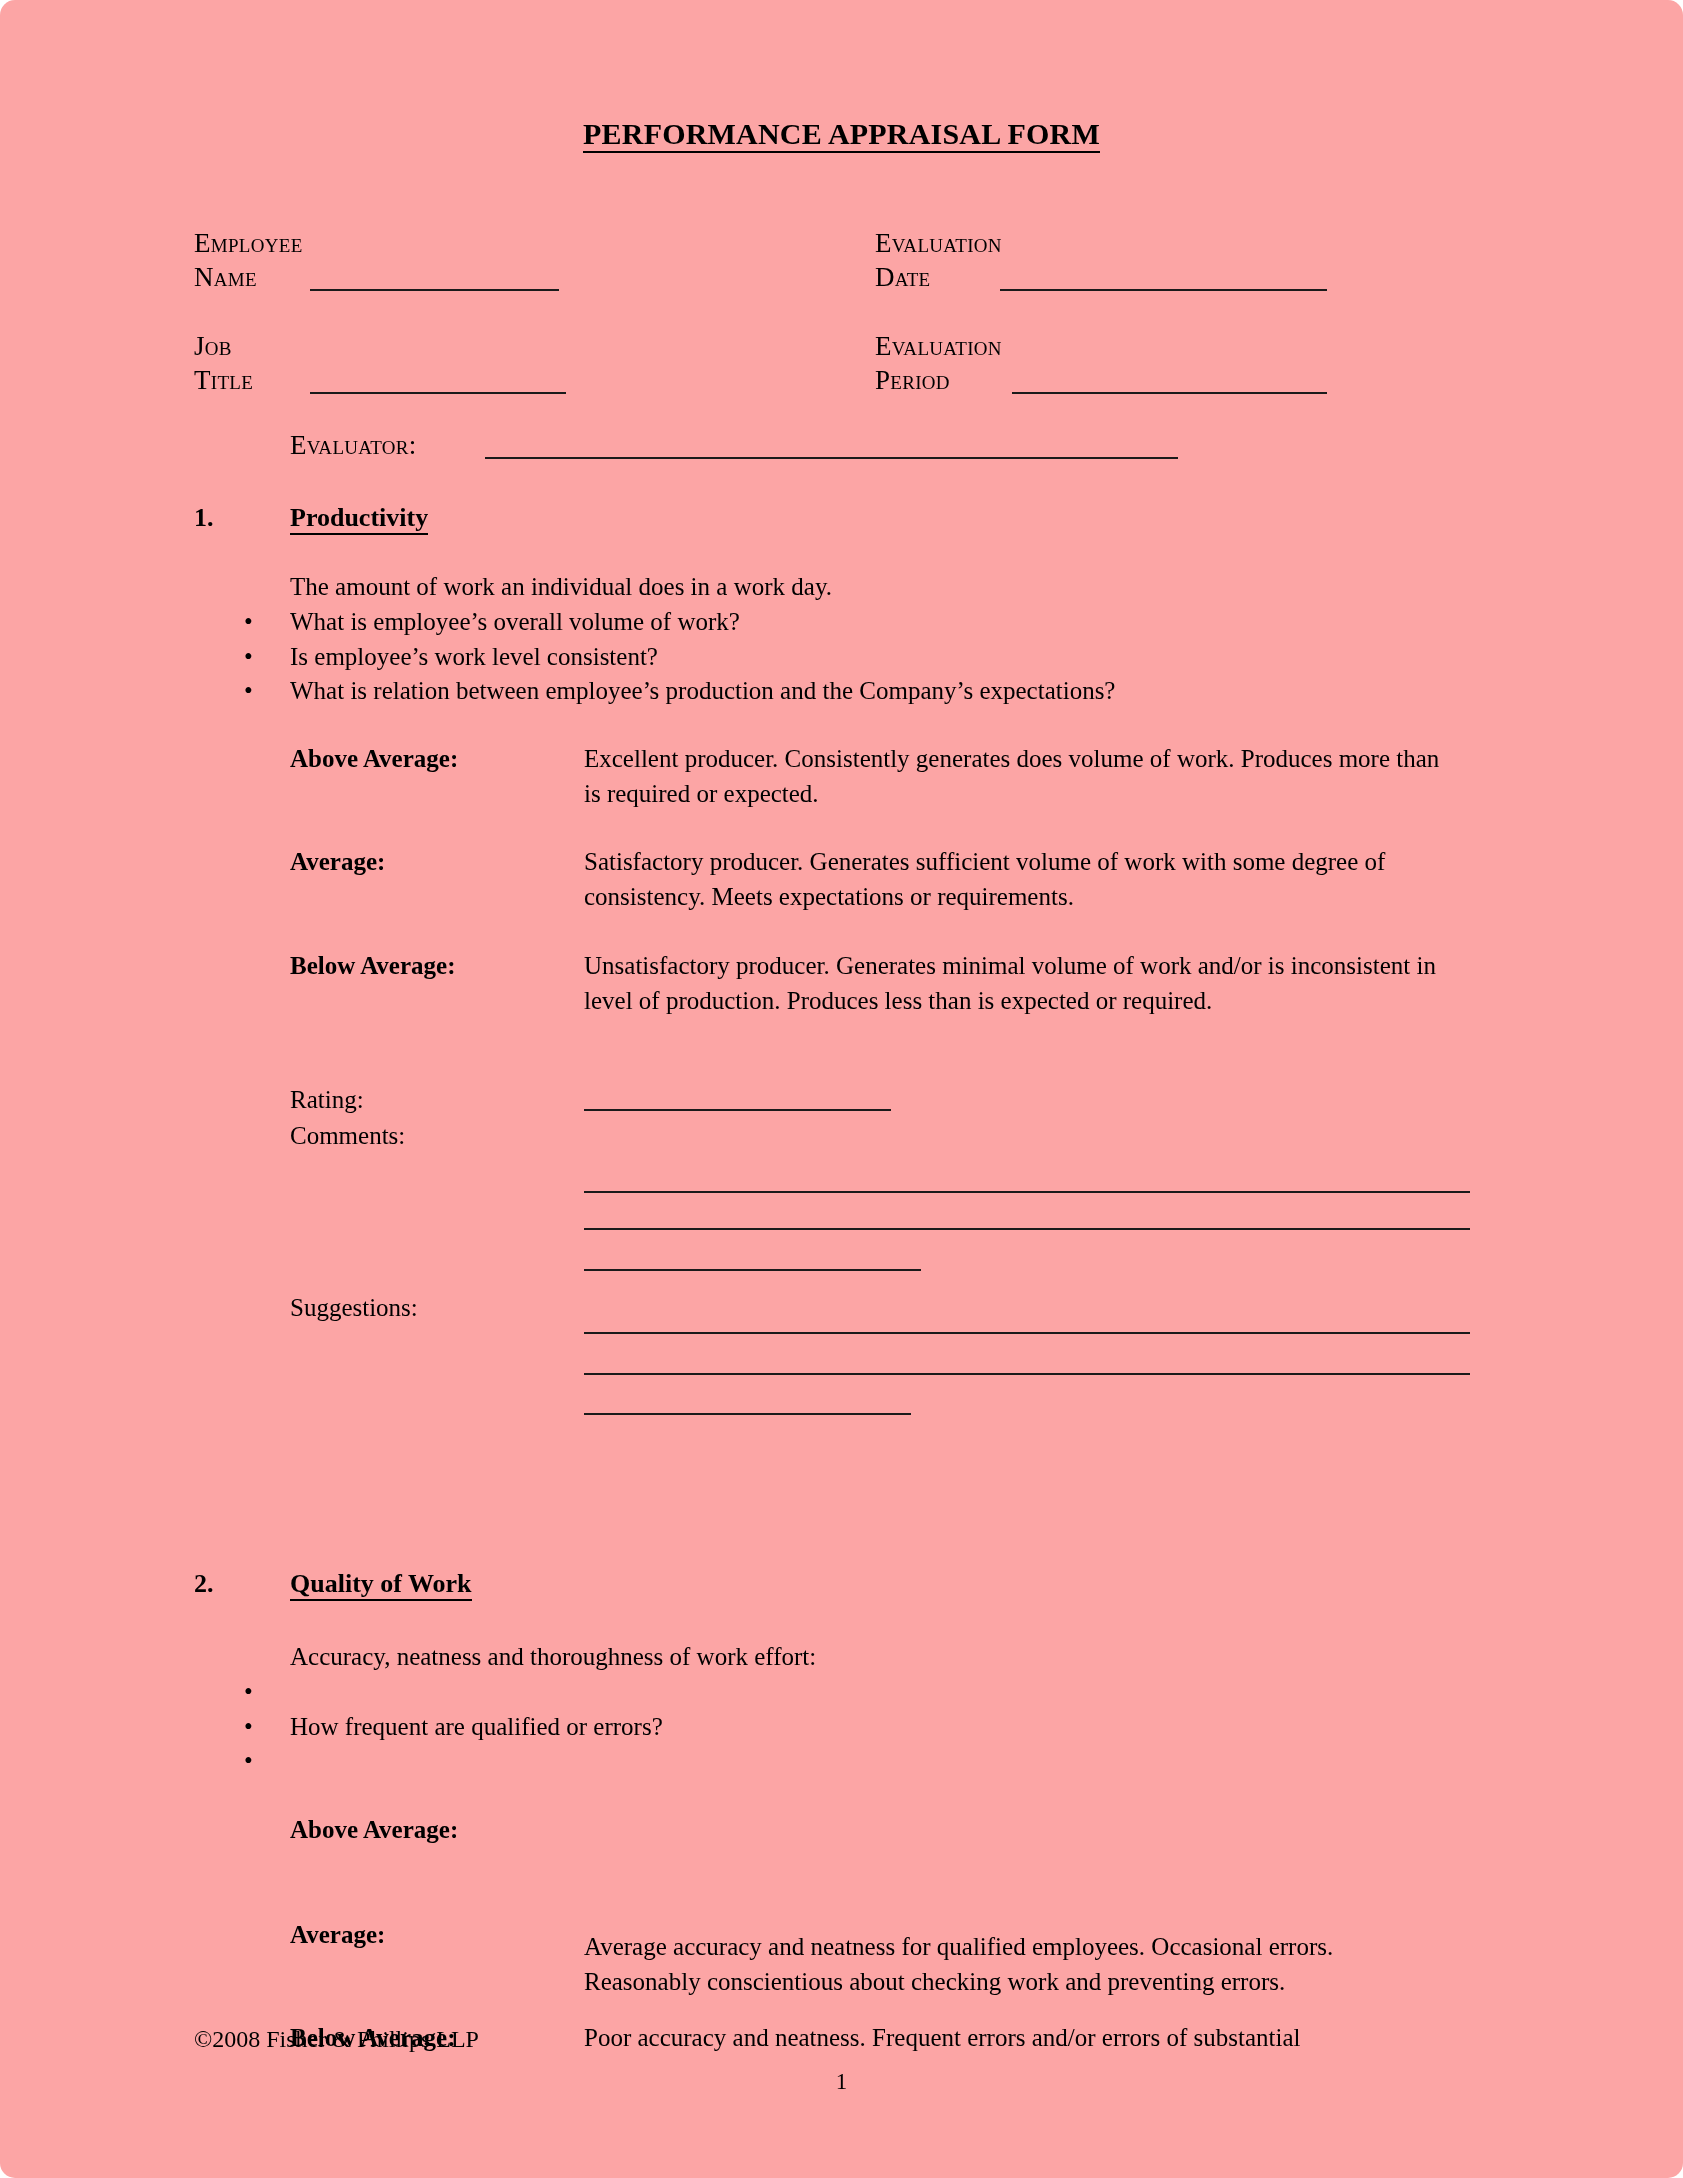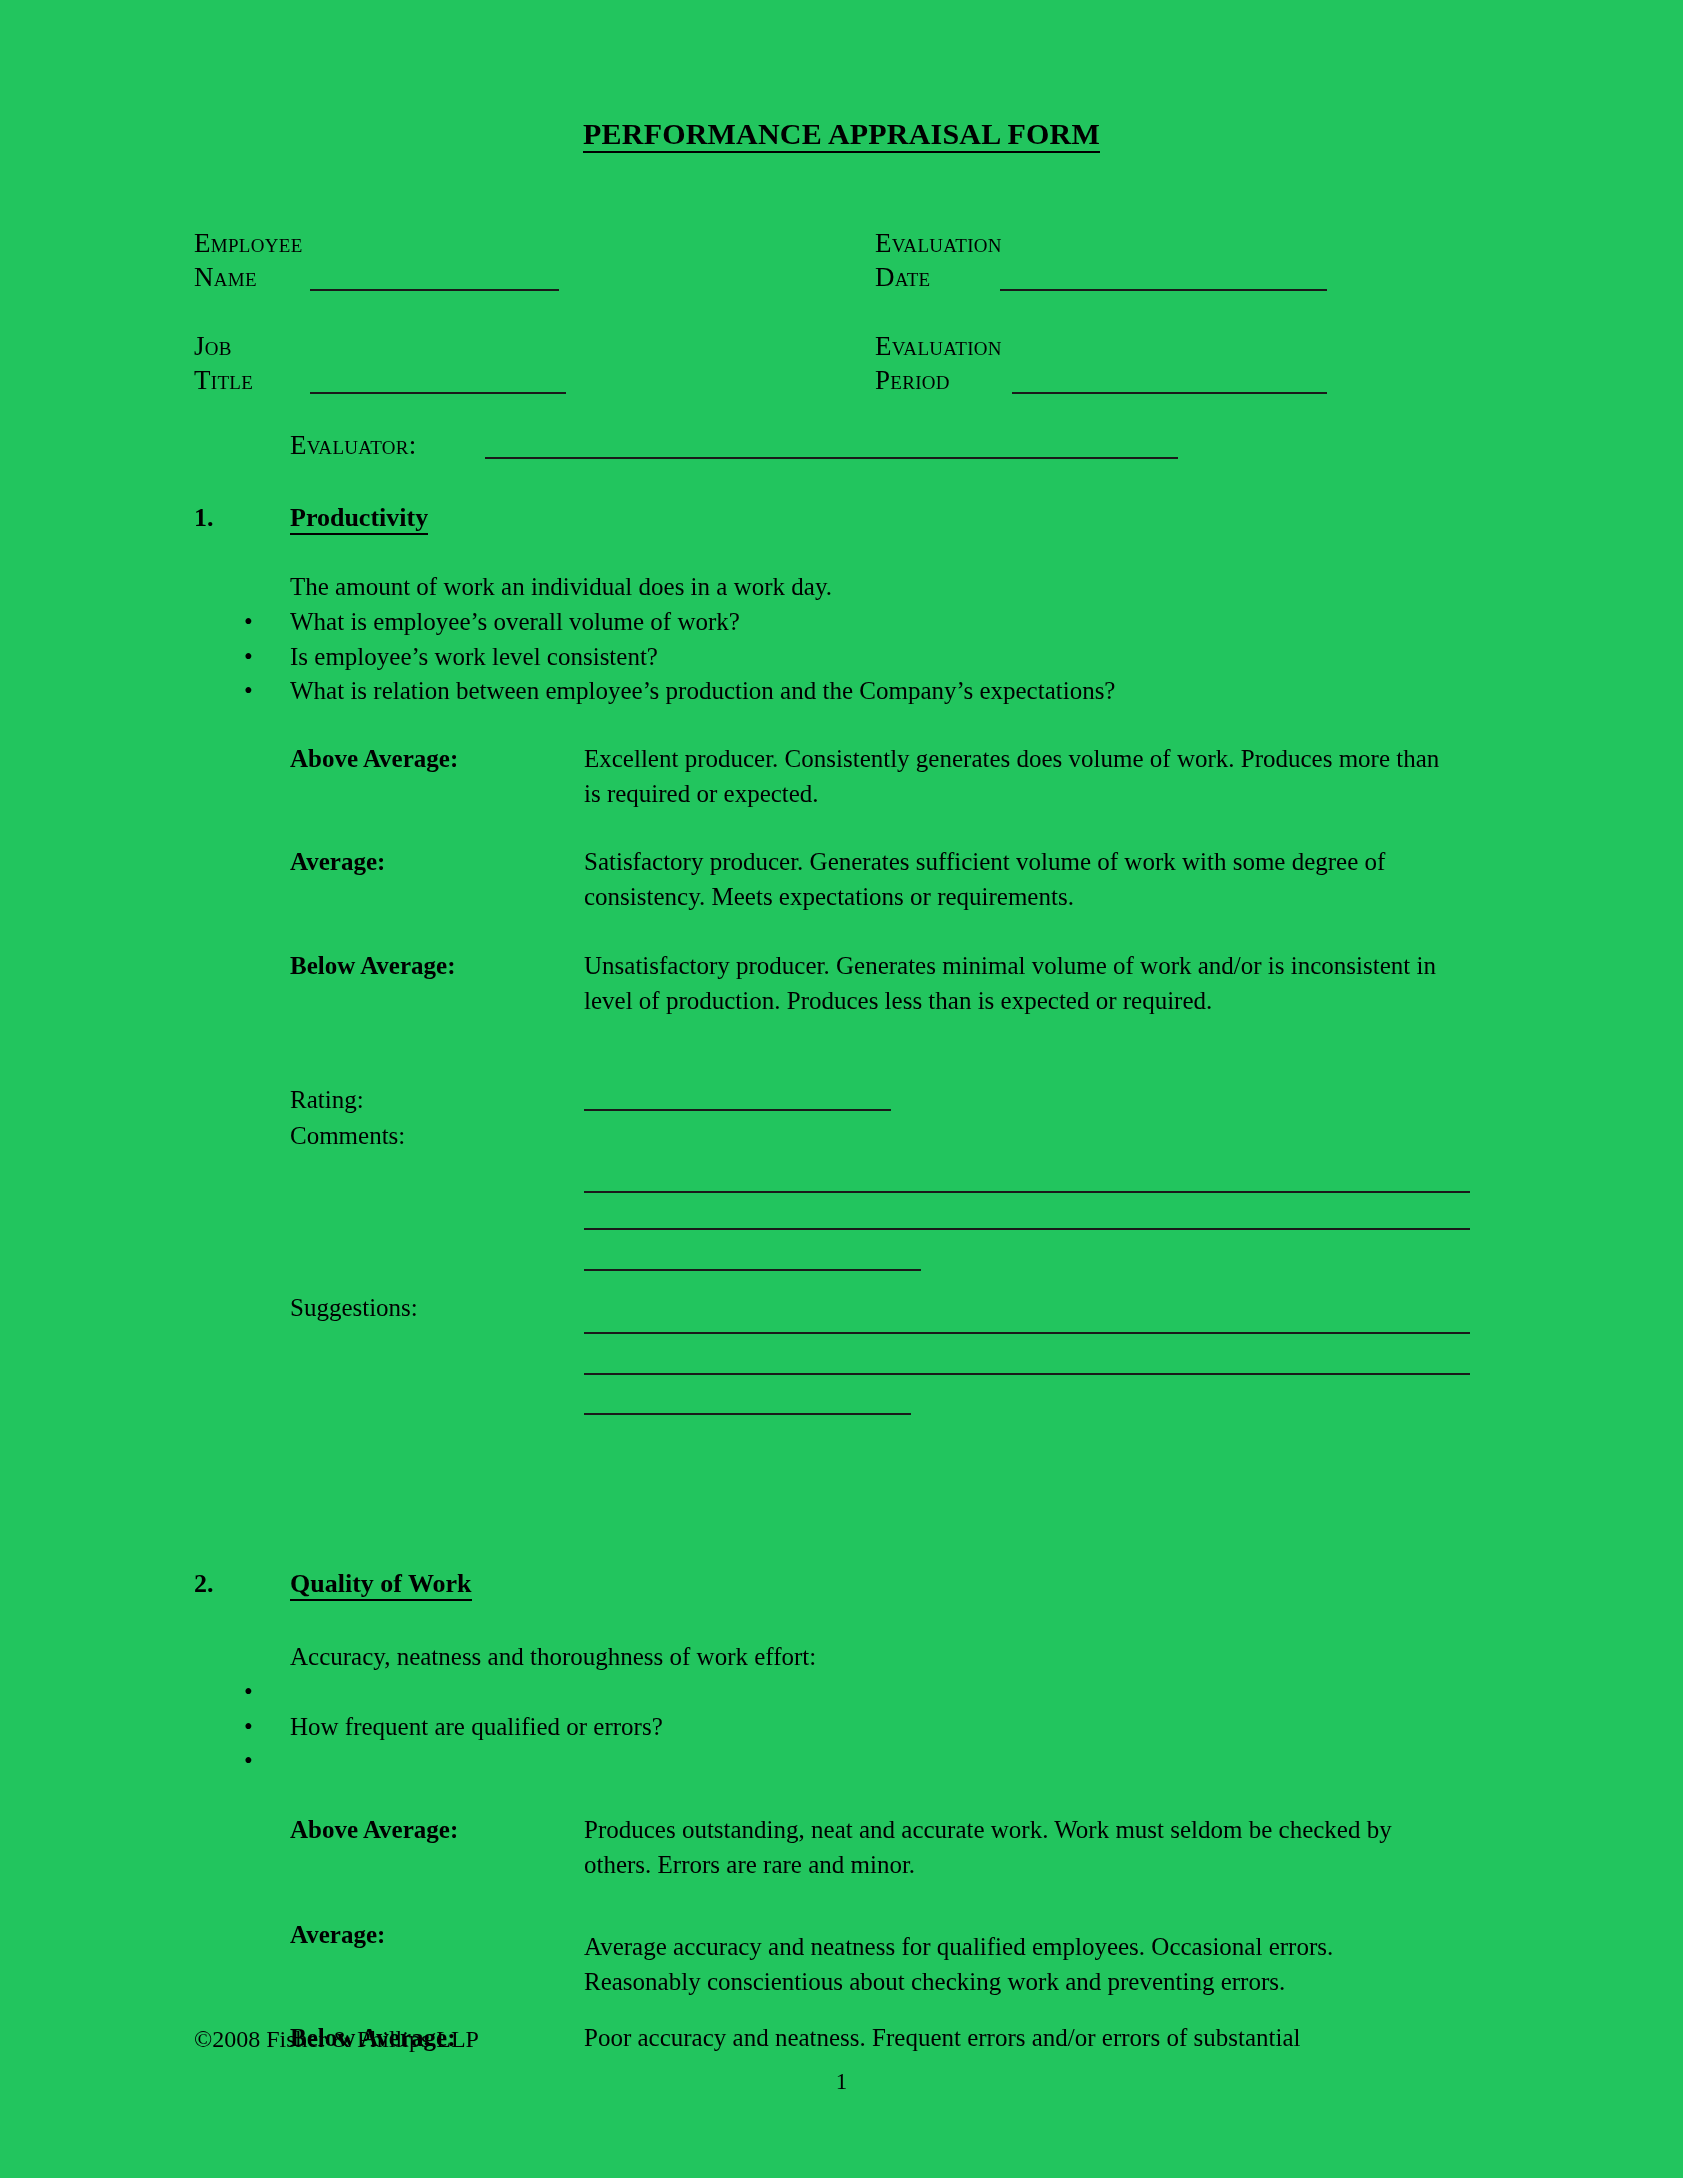--- a/index.html
+++ b/index.html
@@ -8,24 +8,25 @@
     background: #ffffff;
   }
   body {
     font-family: "Liberation Serif", "DejaVu Serif", serif;
     color: #000000;
   }
   .page {
     position: relative;
     width: 1683px;
     height: 2178px;
-    background: #22c55e;
+    background: #fca5a5;
     overflow: hidden;
     box-sizing: border-box;
     padding: 10px;
+    border-radius: 15px;
   }
 
   
   .doc-title {
     position: absolute;
     top: 117px;
     left: 0;
     width: 1683px;
     text-align: center;
     font-size: 30px;
@@ -201,21 +202,20 @@
   <div class="body-text" style="left:290px; top:1639px; width:1188px;">Accuracy, neatness and thoroughness of work effort:</div>
 
   <div class="bullet-dot" style="left:244px; top:1674px;">•</div>
 
   <div class="bullet-dot" style="left:244px; top:1709px;">•</div>
   <div class="body-text" style="left:290px; top:1709px; width:1188px;">How frequent are qualified or errors?</div>
 
   <div class="bullet-dot" style="left:244px; top:1743px;">•</div>
 
   <div class="rate-label" style="left:290px; top:1812px;">Above Average:</div>
-  <div class="rate-desc" style="left:584px; top:1812px;">Produces outstanding, neat and accurate work.  Work must seldom be checked by others.  Errors are rare and minor.</div>
 
   <div class="rate-label" style="left:290px; top:1917px;">Average:</div>
   <div class="rate-desc" style="left:584px; top:1917px;margin-top:12px;">Average accuracy and neatness for qualified employees.  Occasional errors.  Reasonably conscientious about checking work and preventing errors.</div>
 
   <div class="rate-label" style="left:290px; top:2020px;">Below Average:</div>
   <div class="rate-desc" style="left:584px; top:2020px; width:911px;">Poor accuracy and neatness.  Frequent errors and/or errors of substantial</div>
 
   <div class="footer-left">©2008 Fisher &amp; Phillips LLP</div>
   <div class="footer-page">1</div>
 

